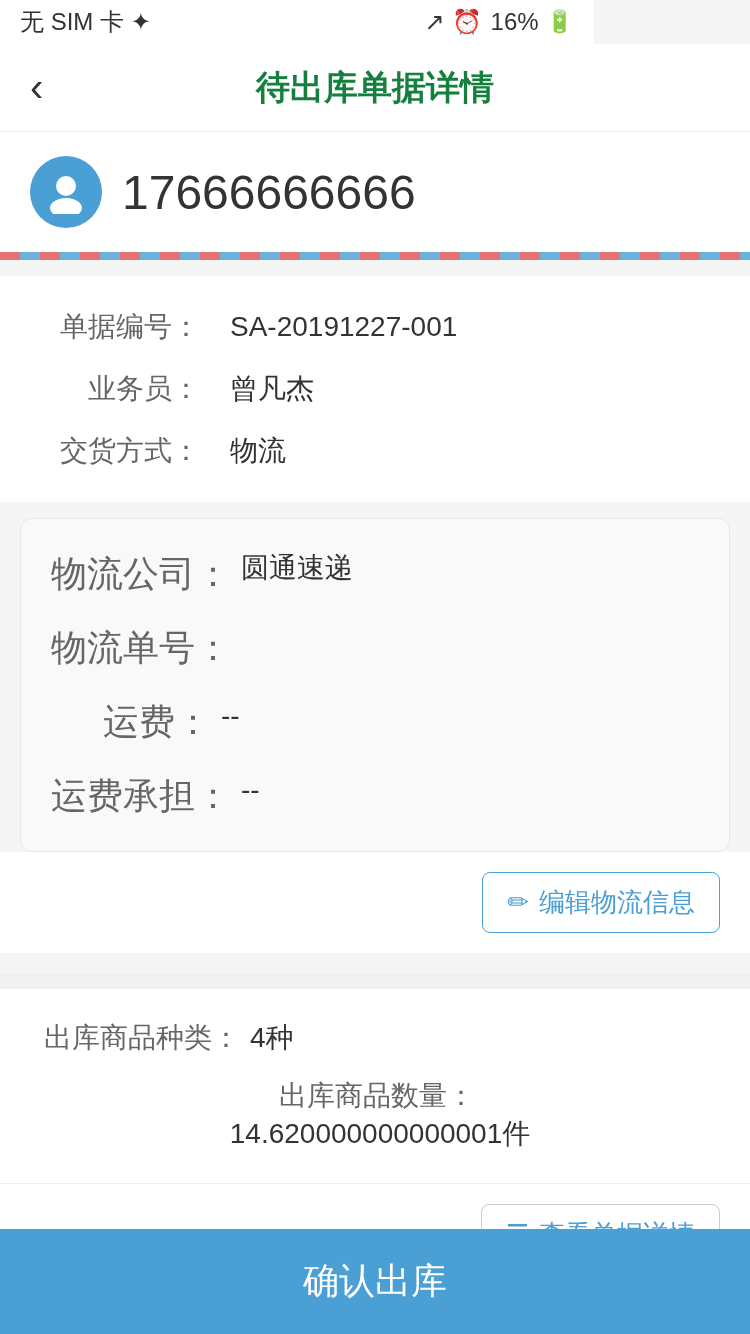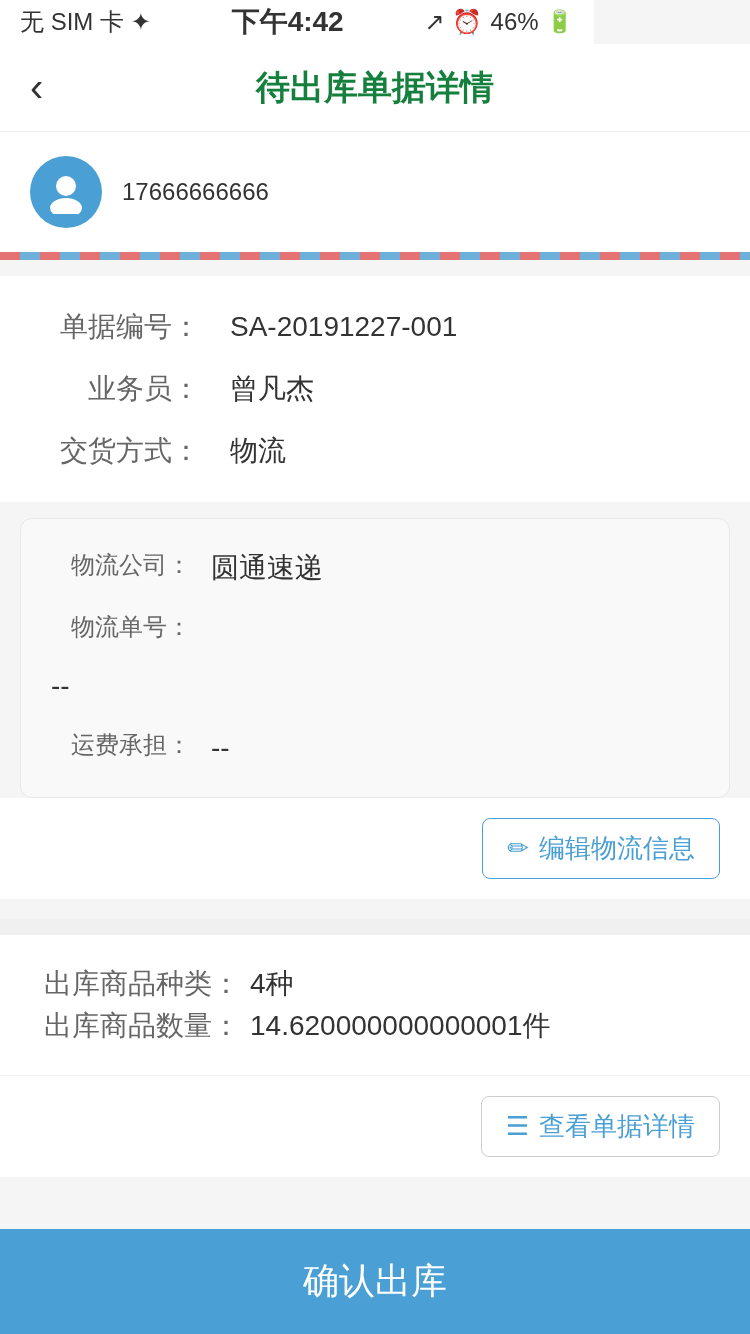--- a/index.html
+++ b/index.html
@@ -81,21 +81,21 @@
     .customer-avatar {
       width: 72px;
       height: 72px;
       border-radius: 50%;
       background: #4a9fd4;
       display: flex;
       align-items: center;
       justify-content: center;
     }
     .customer-name {
-      font-size: 24px;
+      font-size: 48px;
       font-weight: 500;
       color: #333;
       text-align: right;
     }
 
     
     .dashed-divider {
       width: 100%;
       height: 8px;
       background: repeating-linear-gradient(
@@ -149,28 +149,29 @@
       display: flex;
       align-items: flex-start;
       margin-bottom: 20px;
       line-height: 1.5;
     }
     .logistics-row:last-child {
       margin-bottom: 0;
     }
     .logistics-label {
       color: #666;
-      font-size: 24px;
+      font-size: 36px;
       min-width: 160px;
-      text-align: center;
+      text-align: right;
       flex-shrink: 0;
     }
     .logistics-value {
       color: #333;
       font-size: 28px;
+      margin-left: 10px;
       flex: 1;
       display: flex;
       align-items: center;
       gap: 16px;
     }
     .location-icon {
       width: 40px;
       height: 40px;
       background: #4a9fd4;
       border-radius: 50%;
@@ -204,24 +205,25 @@
     }
 
     
     .goods-section {
       background: #fff;
       padding: 30px 40px;
     }
     .goods-row {
       display: flex;
       align-items: center;
-      margin-bottom: 4px;
+      margin-bottom: 20px;
     }
     .goods-row:last-child {
       margin-bottom: 0;
+      flex-direction: column;
     }
     .goods-label {
       color: #666;
       font-size: 28px;
       min-width: 200px;
       text-align: right;
       flex-shrink: 0;
     }
     .goods-value {
       color: #333;
@@ -275,25 +277,24 @@
       font-weight: 500;
     }
   </style>
 </head>
 <body>
 
 <div class="status-bar">
   <div class="status-left">
     <span>无 SIM 卡 ✦</span>
   </div>
-  <div class="status-center">下午4:42</div>
   <div class="status-right">
     <span>↗</span>
     <span>⏰</span>
-    <span>46%</span>
+    <span>16%</span>
     <span class="battery-icon">🔋</span>
   </div>
 </div>
 
 <div class="nav-bar">
   <span class="nav-back">‹</span>
   <span class="nav-title">待出库单据详情</span>
 </div>
 
 <div class="customer-header">
@@ -325,20 +326,21 @@
 
 <div class="logistics-card">
   <div class="logistics-row">
     <span class="logistics-label">物流公司：</span>
     <span class="logistics-value">圆通速递</span>
   </div>
   <div class="logistics-row">
     <span class="logistics-label">物流单号：</span>
   </div>
   <div class="logistics-row">
+    <span class="logistics-label">运费：</span>
     <span class="logistics-value">--</span>
   </div>
   <div class="logistics-row">
     <span class="logistics-label">运费承担：</span>
     <span class="logistics-value">--</span>
   </div>
 </div>
 
 <div style="background:#fff; padding: 20px 30px; display:flex; justify-content:flex-end;">
   <button class="edit-logistics-btn">

